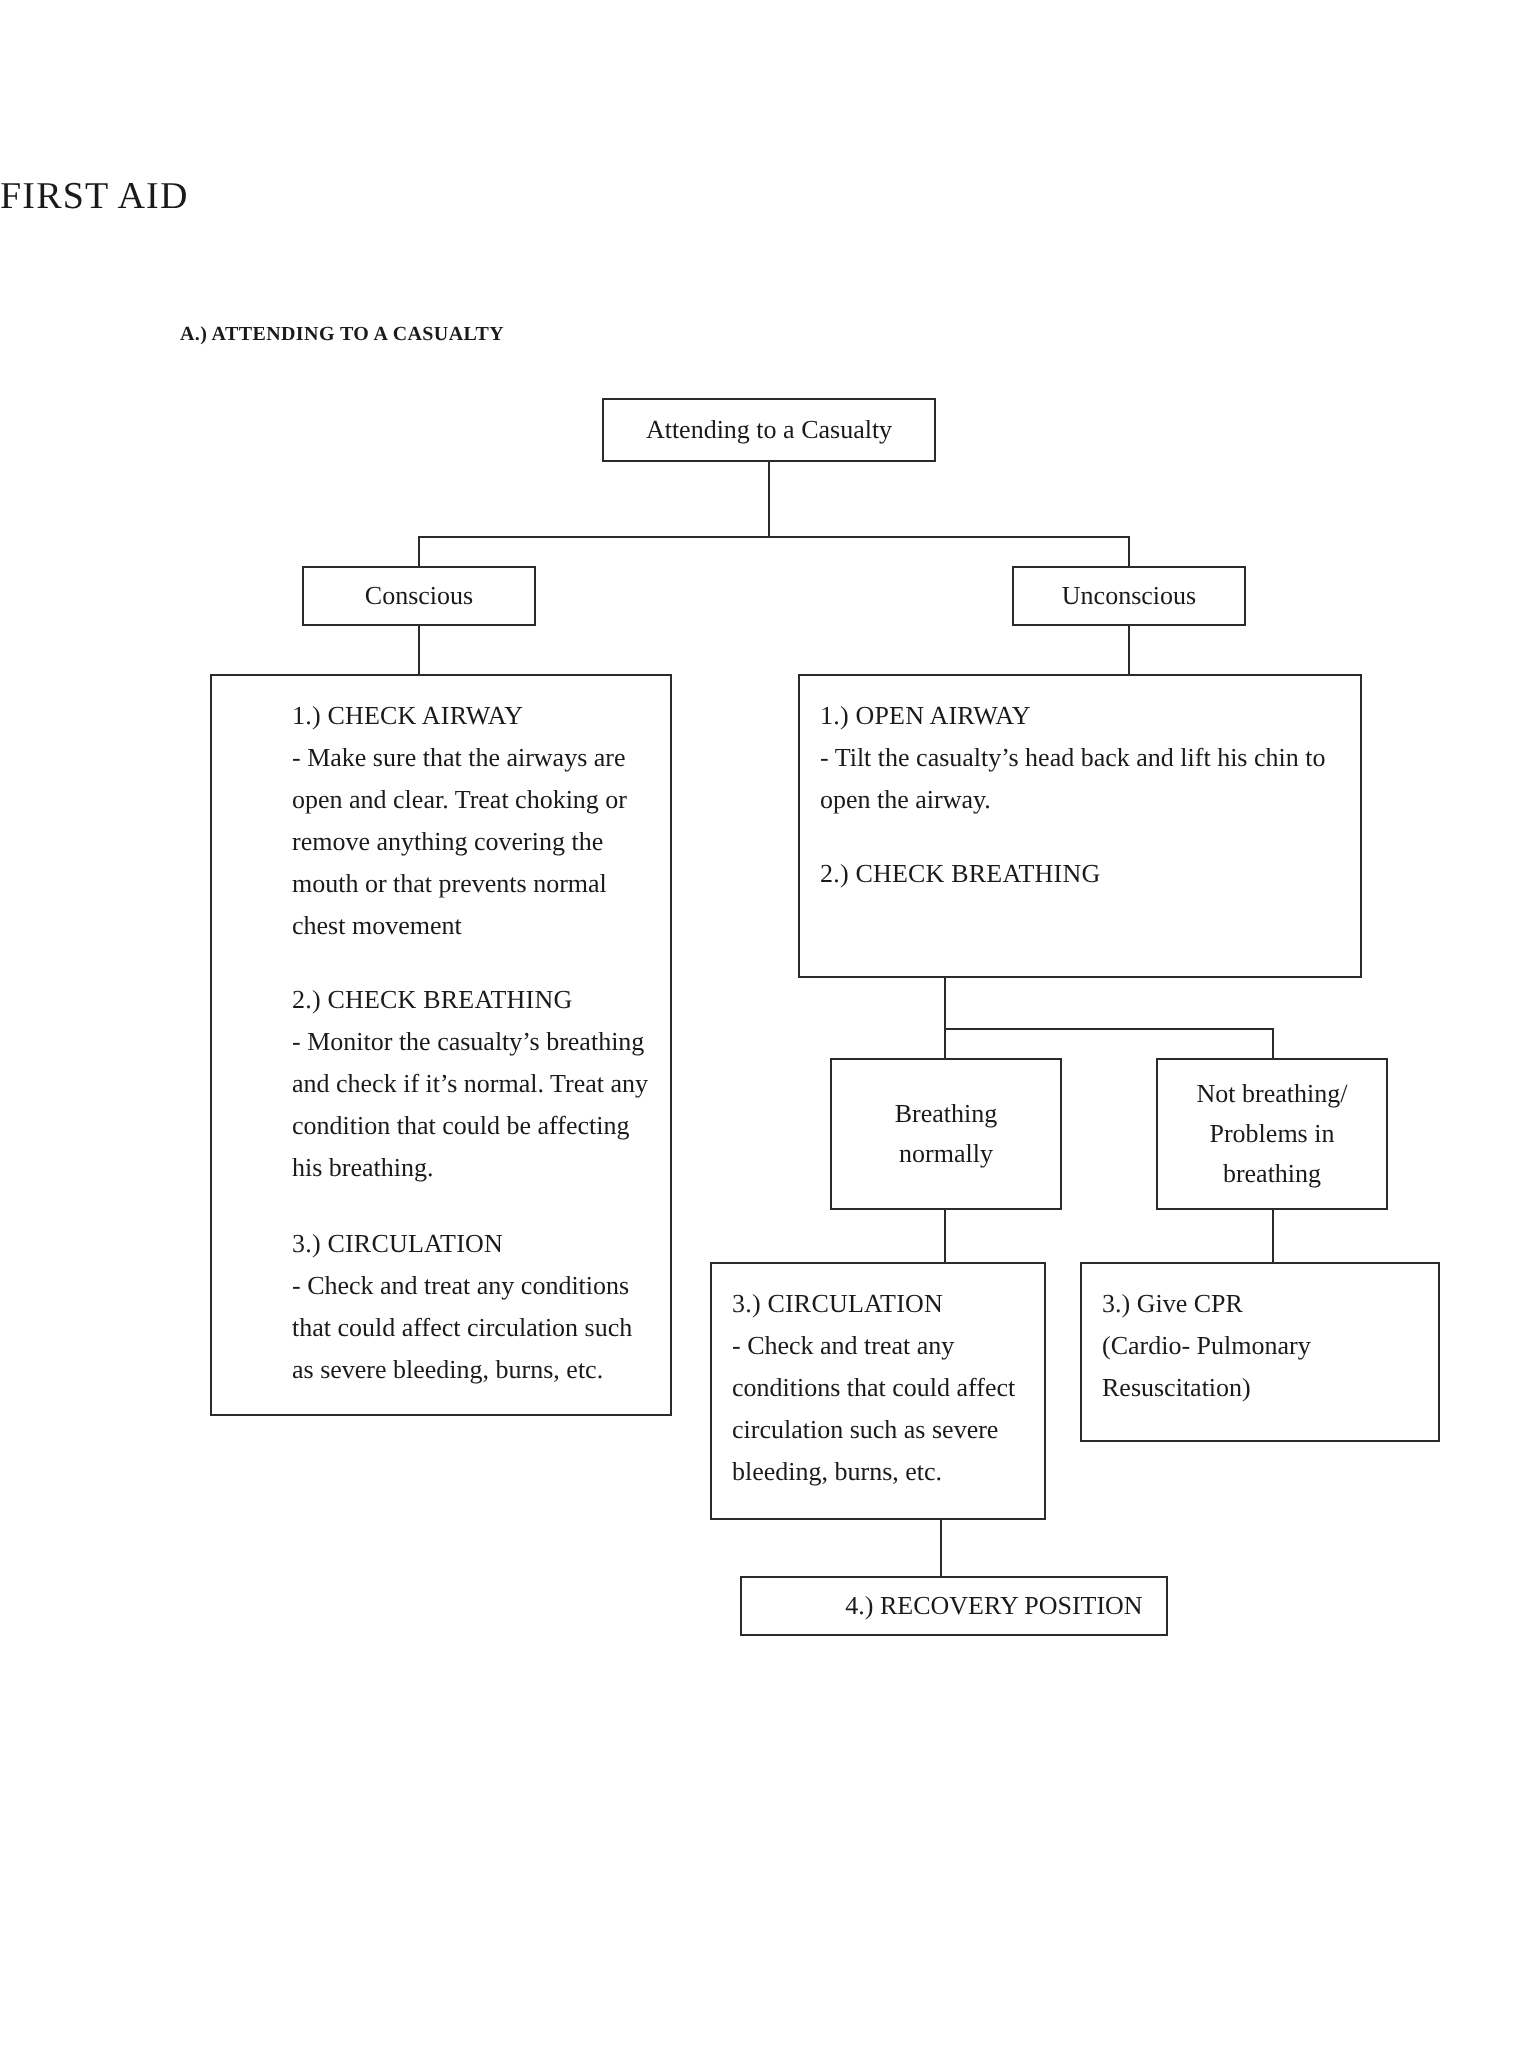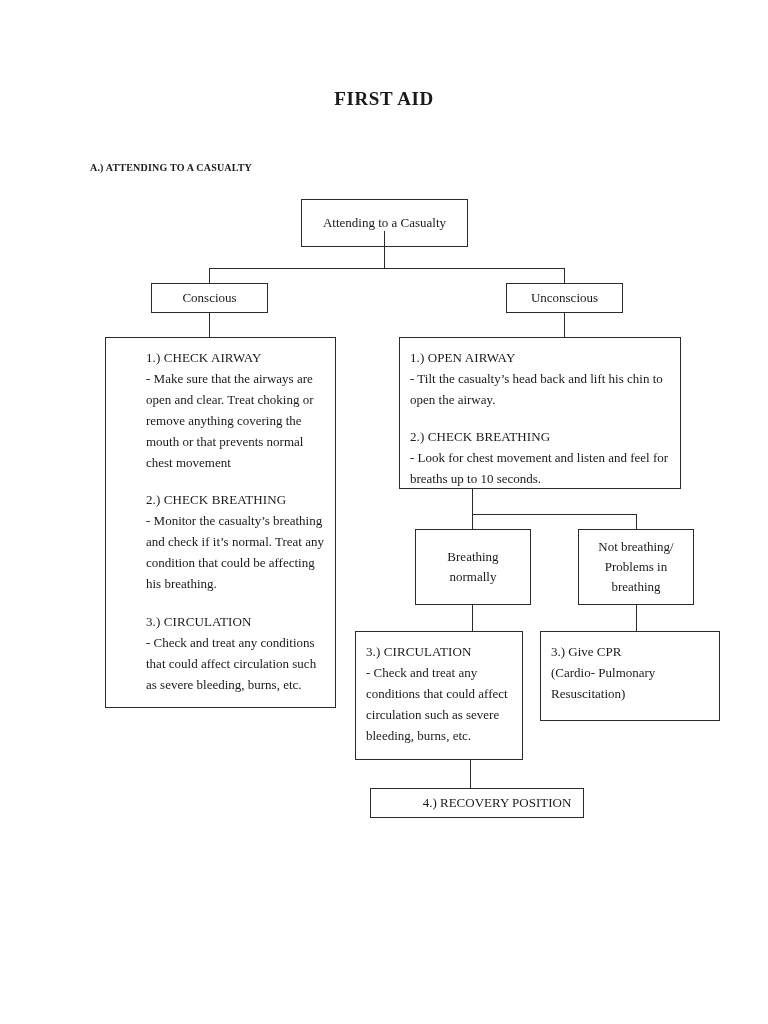--- a/index.html
+++ b/index.html
@@ -19,23 +19,22 @@
     overflow: hidden;
     background: #ffffff;
   }
 
   
   .doc-title {
     position: absolute;
     left: 0;
     top: 88px;
     width: 768px;
-    text-align: center;
     font-size: 19px;
-    font-weight: bold;
+    font-weight: normal;
     letter-spacing: 0.6px;
   }
   .section-heading {
     position: absolute;
     left: 90px;
     top: 162px;
     font-size: 10px;
     font-weight: bold;
     letter-spacing: 0.2px;
     white-space: nowrap;
@@ -83,21 +82,21 @@
 </style>
 </head>
 <body>
 
 <div id="page">
 
   <div class="doc-title">FIRST AID</div>
 
   <div class="section-heading">A.) ATTENDING TO A CASUALTY</div>
 
-  <div class="box center" style="left:301px; top:199px; width:167px; height:48px;">
+  <div class="box center" style="left:301px; top:199px; width:167px; height:32px;">
     <span class="lines">Attending to a Casualty</span>
   </div>
 
   <div class="ln v" style="left:384px; top:231px; height:37px;"></div>
   <div class="ln h" style="left:209px; top:268px; width:356px;"></div>
   <div class="ln v" style="left:209px; top:268px; height:15px;"></div>
   <div class="ln v" style="left:564px; top:268px; height:15px;"></div>
 
   <div class="box center" style="left:151px; top:283px; width:117px; height:30px;">
     <span class="lines">Conscious</span>
@@ -125,21 +124,20 @@
     </p>
   </div>
 
   <div class="box body" style="left:399px; top:337px; width:282px; height:152px;">
     <p class="para">
       <span class="hd">1.) OPEN AIRWAY</span><br>
       <span>- Tilt the casualty’s head back and lift his chin to open the airway.</span>
     </p>
     <p class="para">
       <span class="hd">2.) CHECK BREATHING</span><br>
-      <span>- Look for chest movement and listen and feel for breaths up to 10 seconds.</span>
     </p>
   </div>
 
   <div class="ln v" style="left:472px; top:489px; height:26px;"></div>
   <div class="ln h" style="left:472px; top:514px; width:165px;"></div>
   <div class="ln v" style="left:472px; top:514px; height:15px;"></div>
   <div class="ln v" style="left:636px; top:514px; height:15px;"></div>
 
   <div class="box center" style="left:415px; top:529px; width:116px; height:76px;">
     <span class="lines">

